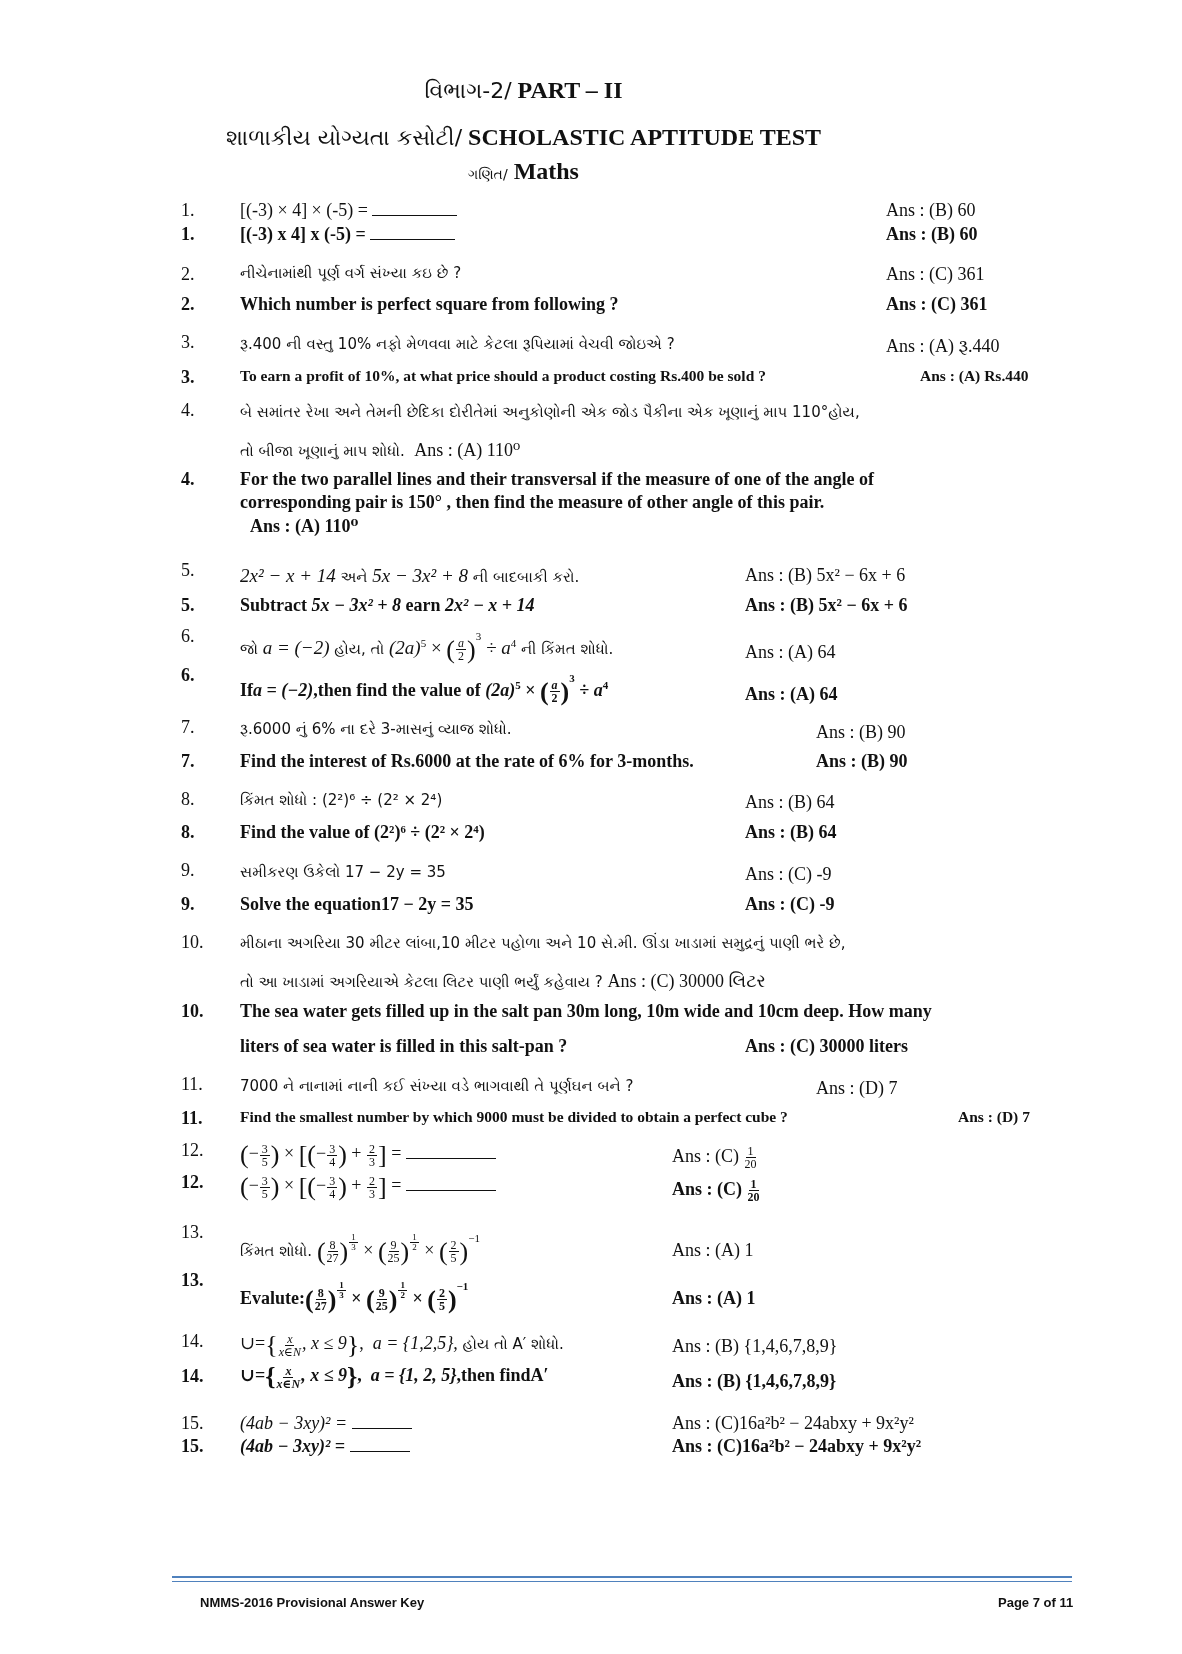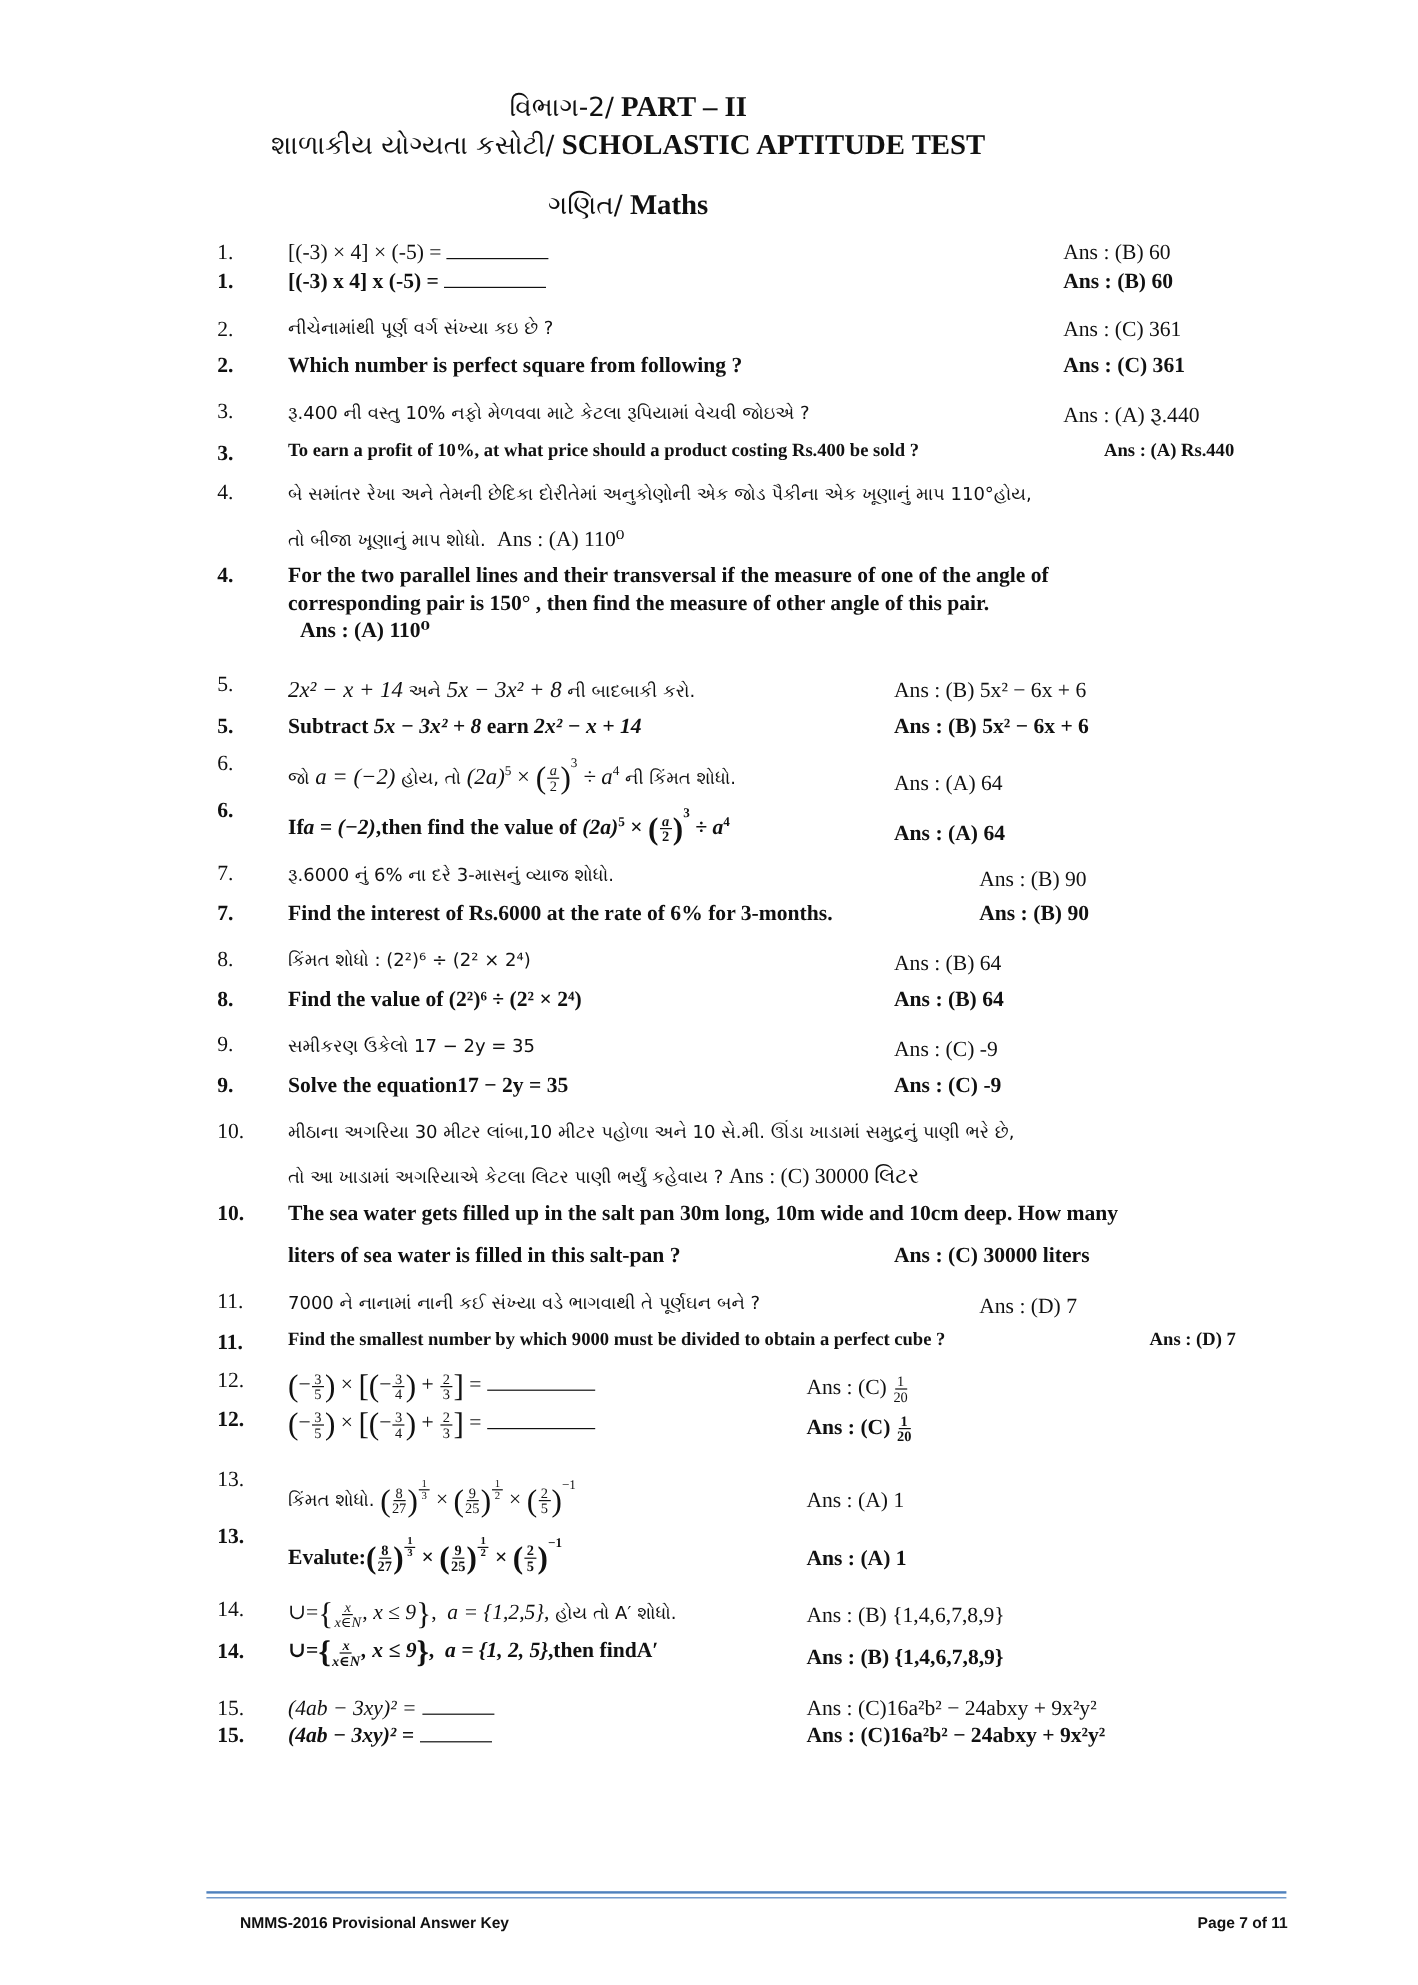--- a/index.html
+++ b/index.html
@@ -26,25 +26,25 @@
   .footer-rule2 { left: 172px; width: 900px; top: 1581px; height: 1px; background: #4f81bd; }
   .footer { top: 1595px; font-family: "Liberation Sans", "DejaVu Sans", sans-serif; font-size: 13px; font-weight: bold; padding-left: 28px; }
   .gu { font-family: "DejaVu Sans", sans-serif; font-size: 15px; }
 </style>
 </head>
 <body>
 
 <div class="abs title" style="top:77px;">
   <span class="gu" style="font-size:22px">વિભાગ-2/</span><b> PART – II</b>
 </div>
-<div class="abs title" style="top:108px;">
+<div class="abs title" style="top:124px;">
   <span class="gu" style="font-size:22px">શાળાકીય યોગ્યતા કસોટી/</span><b> SCHOLASTIC APTITUDE TEST</b>
 </div>
 <div class="abs title" style="top:158px;">
-  <span class="gu" style="font-size:22px">ગણિત/</span><b> Maths</b>
+  <span class="gu" style="font-size:14px">ગણિત/</span><b> Maths</b>
 </div>
 
 <div class="abs num" style="top:200px">1.</div>
 <div class="abs q" style="top:200px; font-size:18px"><span>[(-3) × 4] × (-5) = </span><span class="blank"></span></div>
 <div class="abs ans" style="top:200px; left:886px">Ans : (B) 60</div>
 <div class="abs numb" style="top:224px">1.</div>
 <div class="abs qb" style="top:224px"><span>[(-3) x 4] x (-5) = </span><span class="blank"></span></div>
 <div class="abs ansb" style="top:224px; left:886px">Ans : (B) 60</div>
 
 <div class="abs num" style="top:264px">2.</div>

